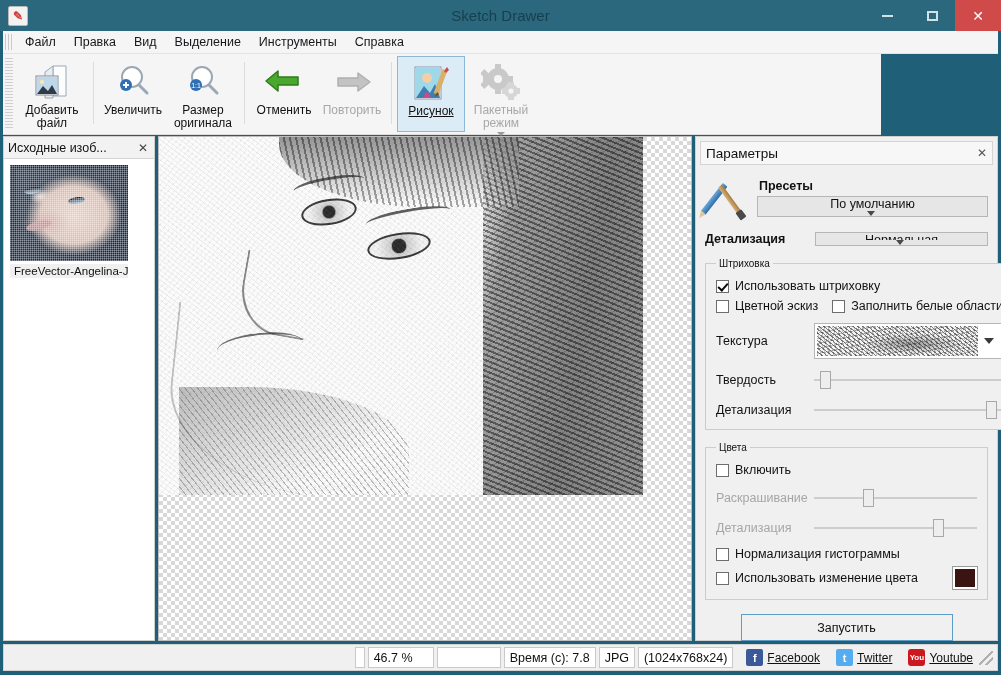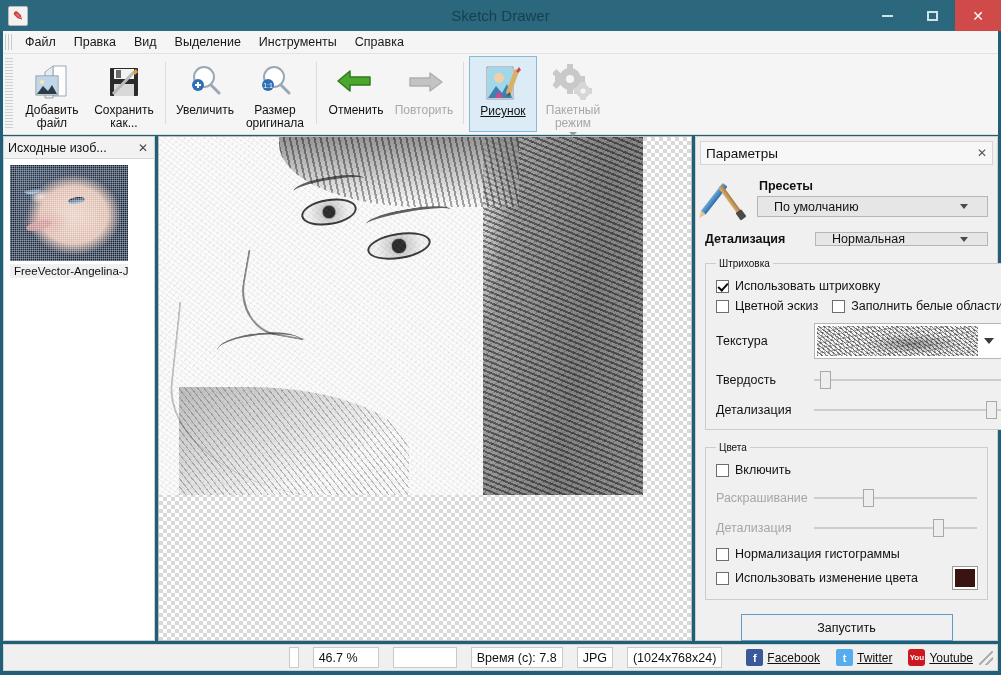--- a/index.html
+++ b/index.html
@@ -53,21 +53,21 @@
   #menu-grip {
     width: 8px; height: 16px; margin-left: 2px; margin-right: 3px;
     background: repeating-linear-gradient(to right, #c9c9c9 0 1px, transparent 1px 3px);
   }
   .menu-item {
     padding: 3px 9px 4px 9px; color: #15171a; font-size: 12.5px; white-space: nowrap; cursor: default;
   }
 
   
   #toolbar {
-    position: absolute; left: 3px; top: 54px; width: 995px; height: 81px;
+    position: absolute; left: 3px; top: 54px; width: 878px; height: 81px;
     background: #f5f5f5; border-bottom: 1px solid #dcdcdc;
     display: flex; align-items: flex-start;
   }
   #tb-grip {
     width: 8px; height: 70px; margin: 4px 3px 0 2px;
     background: repeating-linear-gradient(to bottom, #cfcfcf 0 1px, transparent 1px 3px);
   }
   .tb-group { display: flex; align-items: flex-start; height: 79px; }
   .tb-sep { width: 1px; height: 62px; background: #dcdcdc; margin: 8px 5px 0 5px; }
   .tb-btn {
@@ -252,22 +252,23 @@
   }
   .preset-ico .brush::after {
     content: ""; position: absolute; left: -1px; bottom: -8px; width: 7px; height: 9px;
     background: #4a4a4a; border-radius: 1px;
   }
   .preset-col { flex: 1; }
   .preset-title { font-size: 12.5px; font-weight: bold; color: #111; margin: 2px 0 3px 2px; }
 
   .sel {
     height: 21px; background: #e6e6e6; border: 1px solid #b6b6b6;
-    display: flex; align-items: center; padding: 0 16px; font-size: 12.5px; color: #111;
+    display: flex; align-items: center; padding: 0 0; font-size: 12.5px; color: #111;
     position: relative;
+    flex-direction: column;
   }
   .sel .val { flex: 1; white-space: nowrap; overflow: hidden; }
   .sel .chev {
     width: 0; height: 0; border-left: 4px solid transparent; border-right: 4px solid transparent;
     border-top: 5px solid #4a4a4a; margin-right: 3px;
   }
 
   .det-row { display: flex; align-items: center; margin-top: 11px; }
   .det-lab { width: 110px; font-size: 12.5px; font-weight: bold; color: #111; }
   .det-row .sel { flex: 1; height: 14px; }
@@ -342,21 +343,21 @@
 
   
   #statusbar {
     position: absolute; left: 3px; top: 644px; width: 995px; height: 27px;
     background: #f0f0f0; border: 1px solid #d4d4d4;
     display: flex; align-items: center; padding: 0 2px;
   }
   .st-cell {
     height: 21px; background: #ffffff; border: 1px solid #c9c9c9;
     display: flex; align-items: center; padding: 0 5px; font-size: 12.5px; color: #111;
-    margin-right: 14px; white-space: nowrap;
+    margin-right: 3px; white-space: nowrap;
   }
   .social {
     display: flex; align-items: center; margin-left: 10px; margin-right: 6px; cursor: default;
   }
   .social .ico {
     width: 17px; height: 17px; margin-right: 4px; flex: none;
     display: flex; align-items: center; justify-content: center;
     font-size: 11px; font-weight: bold; color: #fff; border-radius: 2px;
   }
   .social .fb { background: #3b5998; }
@@ -411,34 +412,20 @@
             <rect x="3" y="12" width="22" height="19" fill="#ffffff" stroke="#7e8b99"></rect>
             <rect x="4" y="13" width="20" height="17" fill="#bfd7ea"></rect>
             <path d="M4 30 l6-8 5 5 4-6 5 9 z" fill="#2f3b46"></path>
             <circle cx="9" cy="18" r="2" fill="#ffe9a8"></circle>
           </svg>
         </span>
         <span class="tb-lab">Добавить
 файл</span>
       </div>
 
-      <div class="tb-btn wide">
-        <span class="tb-ico">
-          <svg width="38" height="36" viewBox="0 0 38 36">
-            <rect x="5" y="4" width="28" height="28" rx="1" fill="#2b2b2b"></rect>
-            <rect x="9" y="5" width="20" height="10" fill="#f2f2f2"></rect>
-            <rect x="11" y="6" width="5" height="8" fill="#6a6a6a"></rect>
-            <rect x="9" y="20" width="20" height="12" fill="#d8d8d8"></rect>
-            <path d="M8 30 L28 9" stroke="#b9b9b9" stroke-width="3"></path>
-            <path d="M27 8 l4 -3 2 3 -3 3 z" fill="#d2a24c"></path>
-          </svg>
-        </span>
-        <span class="tb-lab">Сохранить
-как...</span>
-      </div>
     </div>
 
     <div class="tb-sep"></div>
 
     <div class="tb-group">
       <div class="tb-btn">
         <span class="tb-ico">
           <svg width="40" height="36" viewBox="0 0 40 36">
             <circle cx="19" cy="13" r="10" fill="#ffffff" stroke="#9aa7b5" stroke-width="2"></circle>
             <path d="M26 21 L34 29" stroke="#9aa7b5" stroke-width="3" stroke-linecap="round"></path>

